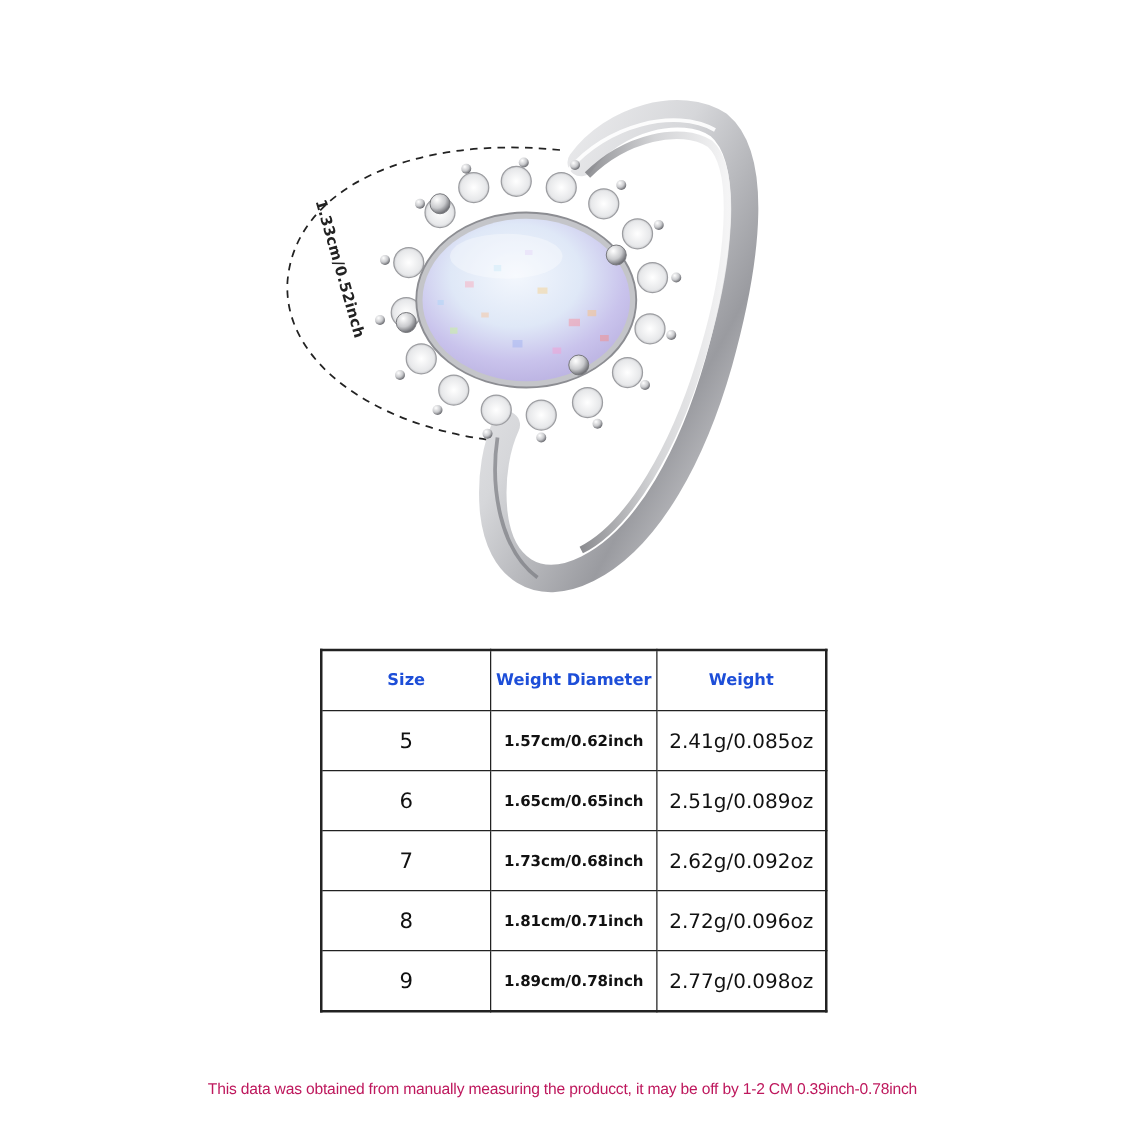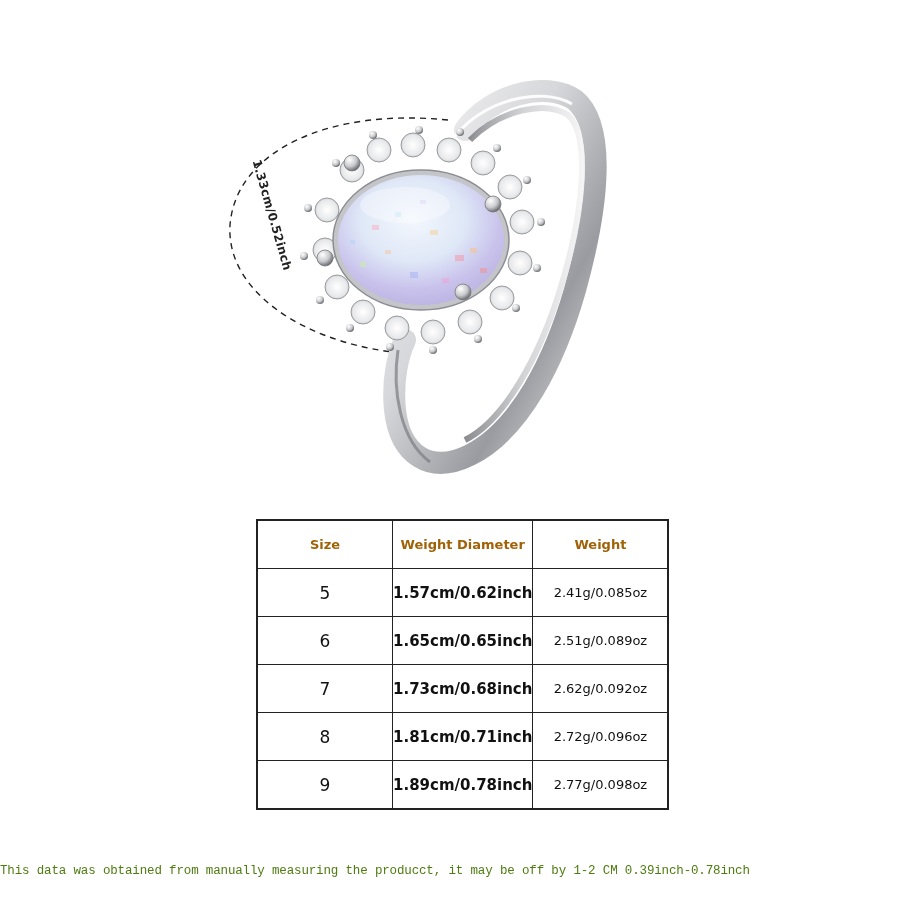--- a/index.html
+++ b/index.html
@@ -1,29 +1,29 @@
 <!DOCTYPE html>
 <html><head>
 <meta charset="utf-8">
 <style>
   html, body { margin: 0; padding: 0; background: #ffffff; }
   body { width: 900px; height: 900px; position: relative; overflow: hidden; font-family: "Liberation Sans", sans-serif; color: #111; }
   .ring-figure { position: absolute; left: 0; top: 0; width: 900px; height: 500px; }
   .dim-label { position: absolute; left: 263px; top: 158px; transform-origin: 0 0; transform: rotate(74deg); font-family: "DejaVu Sans", sans-serif; font-size: 12px; font-weight: bold; color: #222; white-space: nowrap; letter-spacing: 0.2px; }
   .size-table { position: absolute; left: 256px; top: 519px; border-collapse: collapse; border: 2px solid #222; }
   .size-table th, .size-table td { border: 1.5px solid #222; text-align: center; padding: 0; }
-  .size-table th { height: 47px; font-size: 13px; font-weight: bold; font-family: "DejaVu Sans", sans-serif; color: #a16207; }
+  .size-table th { height: 47px; font-size: 13px; font-weight: bold; font-family: "DejaVu Sans", sans-serif; color: #1d4ed8; }
   .size-table td { height: 47px; }
   .col-size { width: 134px; }
   .col-diam { width: 132px; }
   .col-weight { width: 134px; }
   .cell-size { font-size: 17px; font-family: "DejaVu Sans", sans-serif; color: #111; }
-  .cell-diam { font-size: 15px; font-weight: bold; font-family: "DejaVu Sans", sans-serif; color: #111; }
-  .cell-weight { font-size: 13px; font-family: "DejaVu Sans", sans-serif; color: #111; }
-  .footnote { position: absolute; left: 0; width: 900px; top: 864px; text-align: left; font-size: 12.5px; font-family: Liberation Mono, monospace; color: #4d7c0f; letter-spacing: -0.15px; }
+  .cell-diam { font-size: 12px; font-weight: bold; font-family: "DejaVu Sans", sans-serif; color: #111; }
+  .cell-weight { font-size: 16px; font-family: "DejaVu Sans", sans-serif; color: #111; }
+  .footnote { position: absolute; left: 0; width: 900px; top: 864px; text-align: center; font-size: 12.5px; font-family: Liberation Sans, sans-serif; color: #be185d; letter-spacing: -0.15px; }
 </style>
 </head>
 <body>
 
 <div class="ring-figure">
   <svg width="900" height="500" viewBox="0 0 900 500" xmlns="http://www.w3.org/2000/svg">
     <defs>
       <linearGradient id="bandGrad" x1="0" y1="0" x2="1" y2="1">
         <stop offset="0" stop-color="#f7f7f8"></stop>
         <stop offset="0.4" stop-color="#d6d7da"></stop>

